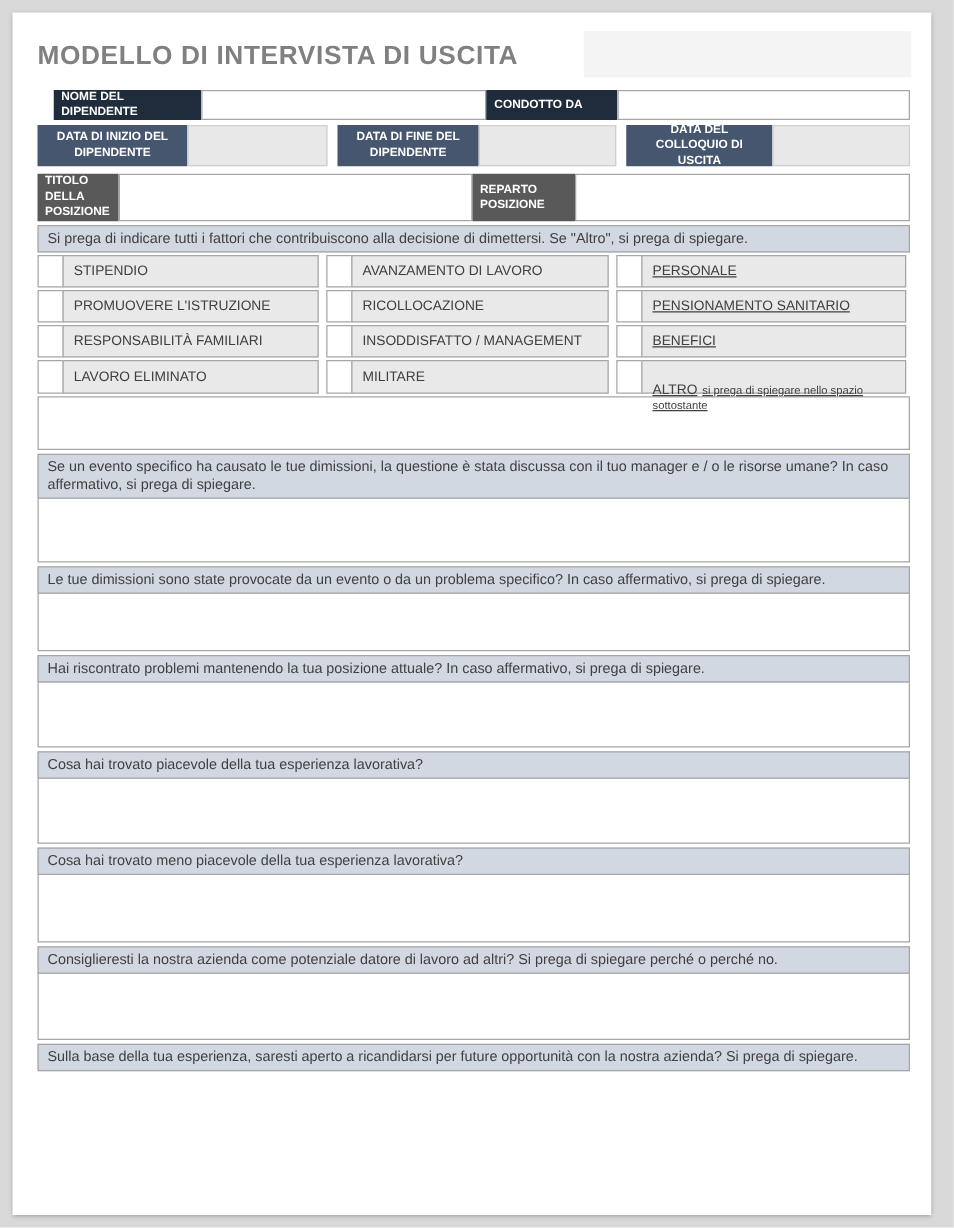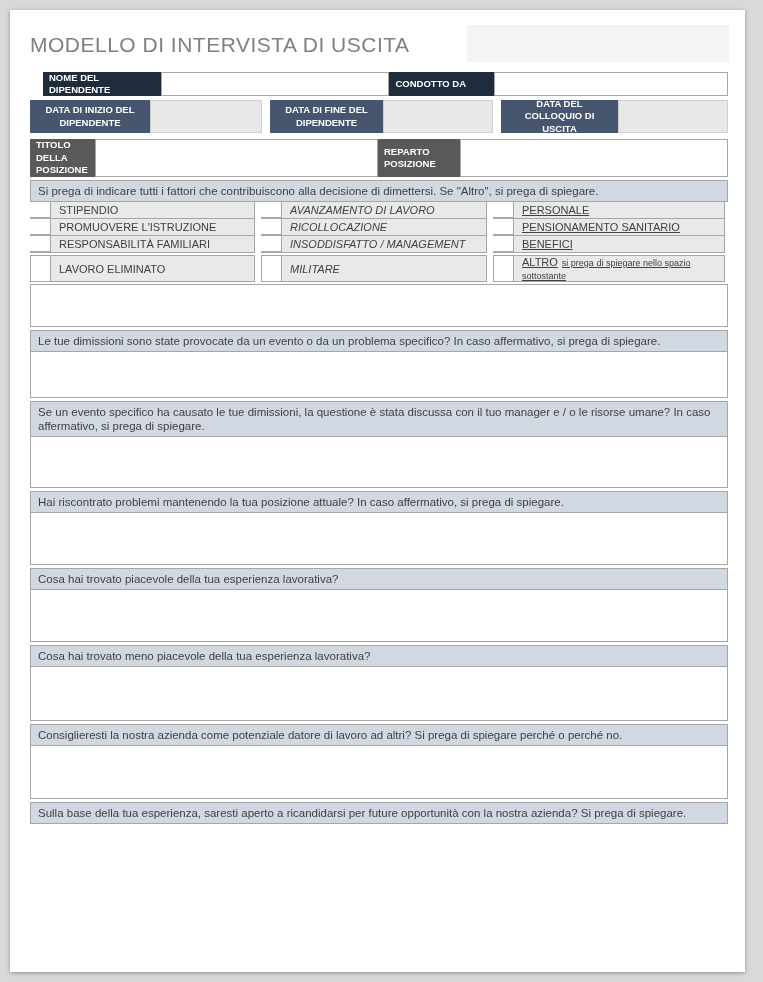--- a/index.html
+++ b/index.html
@@ -6,21 +6,21 @@
   body{
     width:763px;height:982px;background:#d9d9d9;
     font-family:"Liberation Sans",sans-serif;position:relative;overflow:hidden;
   }
   .page{
     position:absolute;left:10px;top:10px;width:735px;height:962px;
     background:#ffffff;box-shadow:0 1px 4px rgba(0,0,0,.35);
   }
   .content{position:absolute;left:20px;top:0;width:698px;}
   .title{
-    margin-top:22px;font-size:21px;font-weight:normal;color:#808080;
+    margin-top:22px;font-size:21px;font-weight:bold;color:#808080;
     letter-spacing:.5px;line-height:26px;
   }
   .title-deco{
     position:absolute;left:457px;top:15px;width:262px;height:37px;
     background:#f4f4f4;z-index:0;
   }
   .info{position:relative;z-index:1;}
   .info-row{display:flex;}
   .lbl{
     color:#ffffff;font-weight:bold;font-size:9.5px;line-height:1.3;
@@ -54,28 +54,28 @@
   .factor-row:first-child{margin-top:2px;}
   .cb{
     width:21px;background:#ffffff;border:1px solid #a6a6a6;
     box-sizing:border-box;flex:none;cursor:pointer;
   }
   .fl{
     background:#e9e9e9;border:1px solid #a6a6a6;box-sizing:border-box;
     font-size:11px;color:#404040;display:flex;align-items:center;
     padding:2px 8px;margin-left:-1px;
   }
-  .fr-h{height:15px;align-items:flex-end;}
+  .fr-h{height:26px;}
   .fr-h4{height:27px;}
   .w1{width:205px;}
-  .w2{width:206px;font-style:italic;}
+  .w2{width:206px;}
   .w3{width:212px;text-decoration:underline;}
   .gap6{width:6px;flex:none;}
   .other-note{font-size:9px;line-height:10.5px;margin-left:4px;}
-  .fl.wrap{display:block;padding-top:0;}
+  .fl.wrap{display:block;padding-top:17px;}
 </style>
 </head>
 <body>
 
 <div class="page">
   <div class="title-deco"></div>
   <div class="content">
 
     <div class="title">MODELLO DI INTERVISTA DI USCITA</div>
 
@@ -149,27 +149,27 @@
         <div class="fl w2">MILITARE</div>
         <div class="gap6"></div>
         <div class="cb"></div>
         <div class="fl w3 wrap"><span>ALTRO</span><span class="other-note">si prega di spiegare nello spazio sottostante</span></div>
       </div>
 
       <textarea class="answer" style="height: 43px; margin-top: 2px;"></textarea>
     </div>
 
     <div class="section">
-      <div class="q-header">Le tue dimissioni sono state provocate da un evento o da un problema specifico? In caso affermativo, si prega di spiegare.</div>
-      <textarea class="answer" style="height: 47px;"></textarea>
+      <div class="q-header">Se un evento specifico ha causato le tue dimissioni, la questione è stata discussa con il tuo manager e / o le risorse umane? In caso affermativo, si prega di spiegare.</div>
+      <textarea class="answer" style="height: 52px;"></textarea>
     </div>
 
     <div class="section">
-      <div class="q-header">Se un evento specifico ha causato le tue dimissioni, la questione è stata discussa con il tuo manager e / o le risorse umane? In caso affermativo, si prega di spiegare.</div>
-      <textarea class="answer" style="height: 52px;"></textarea>
+      <div class="q-header">Le tue dimissioni sono state provocate da un evento o da un problema specifico? In caso affermativo, si prega di spiegare.</div>
+      <textarea class="answer" style="height: 47px;"></textarea>
     </div>
 
     <div class="section">
       <div class="q-header">Hai riscontrato problemi mantenendo la tua posizione attuale?  In caso affermativo, si prega di spiegare.</div>
       <textarea class="answer" style="height: 53px;"></textarea>
     </div>
 
     <div class="section">
       <div class="q-header">Cosa hai trovato piacevole della tua esperienza lavorativa?</div>
       <textarea class="answer" style="height: 53px;"></textarea>

